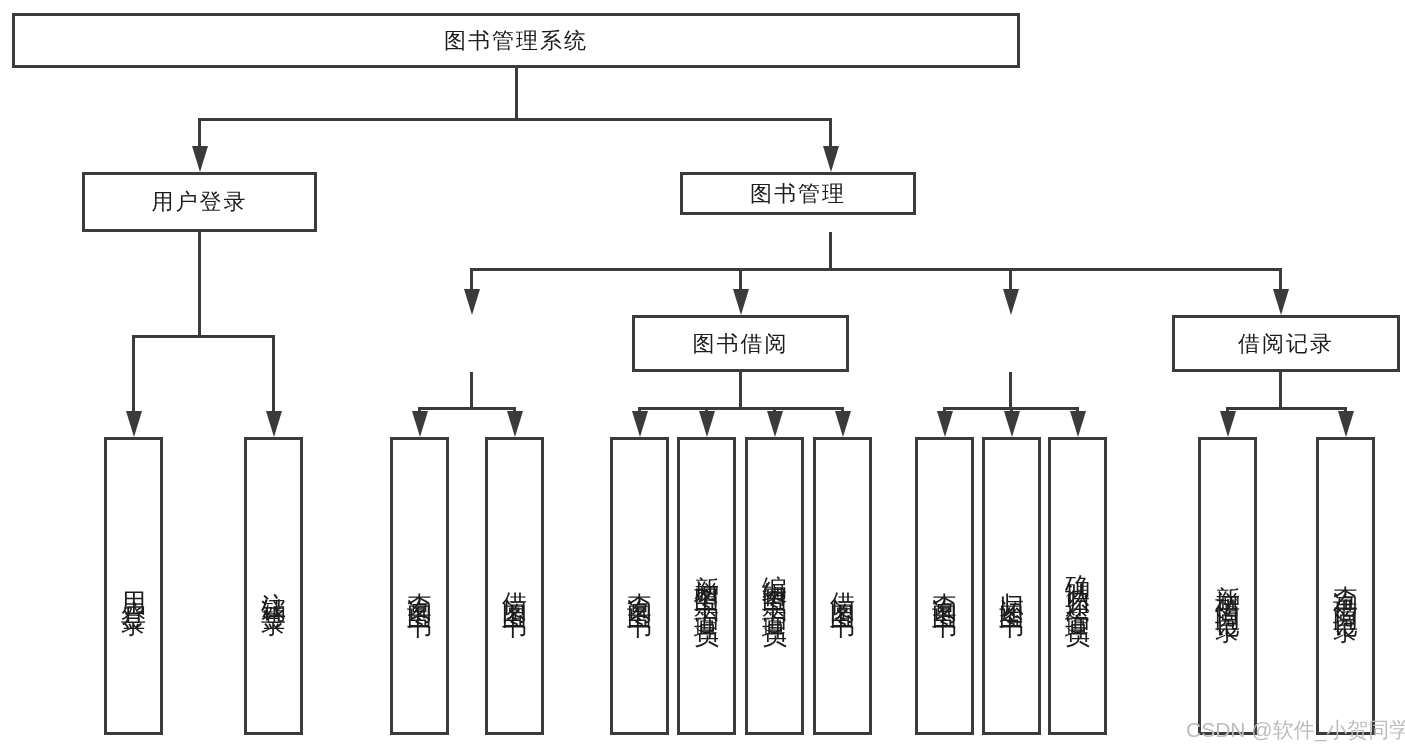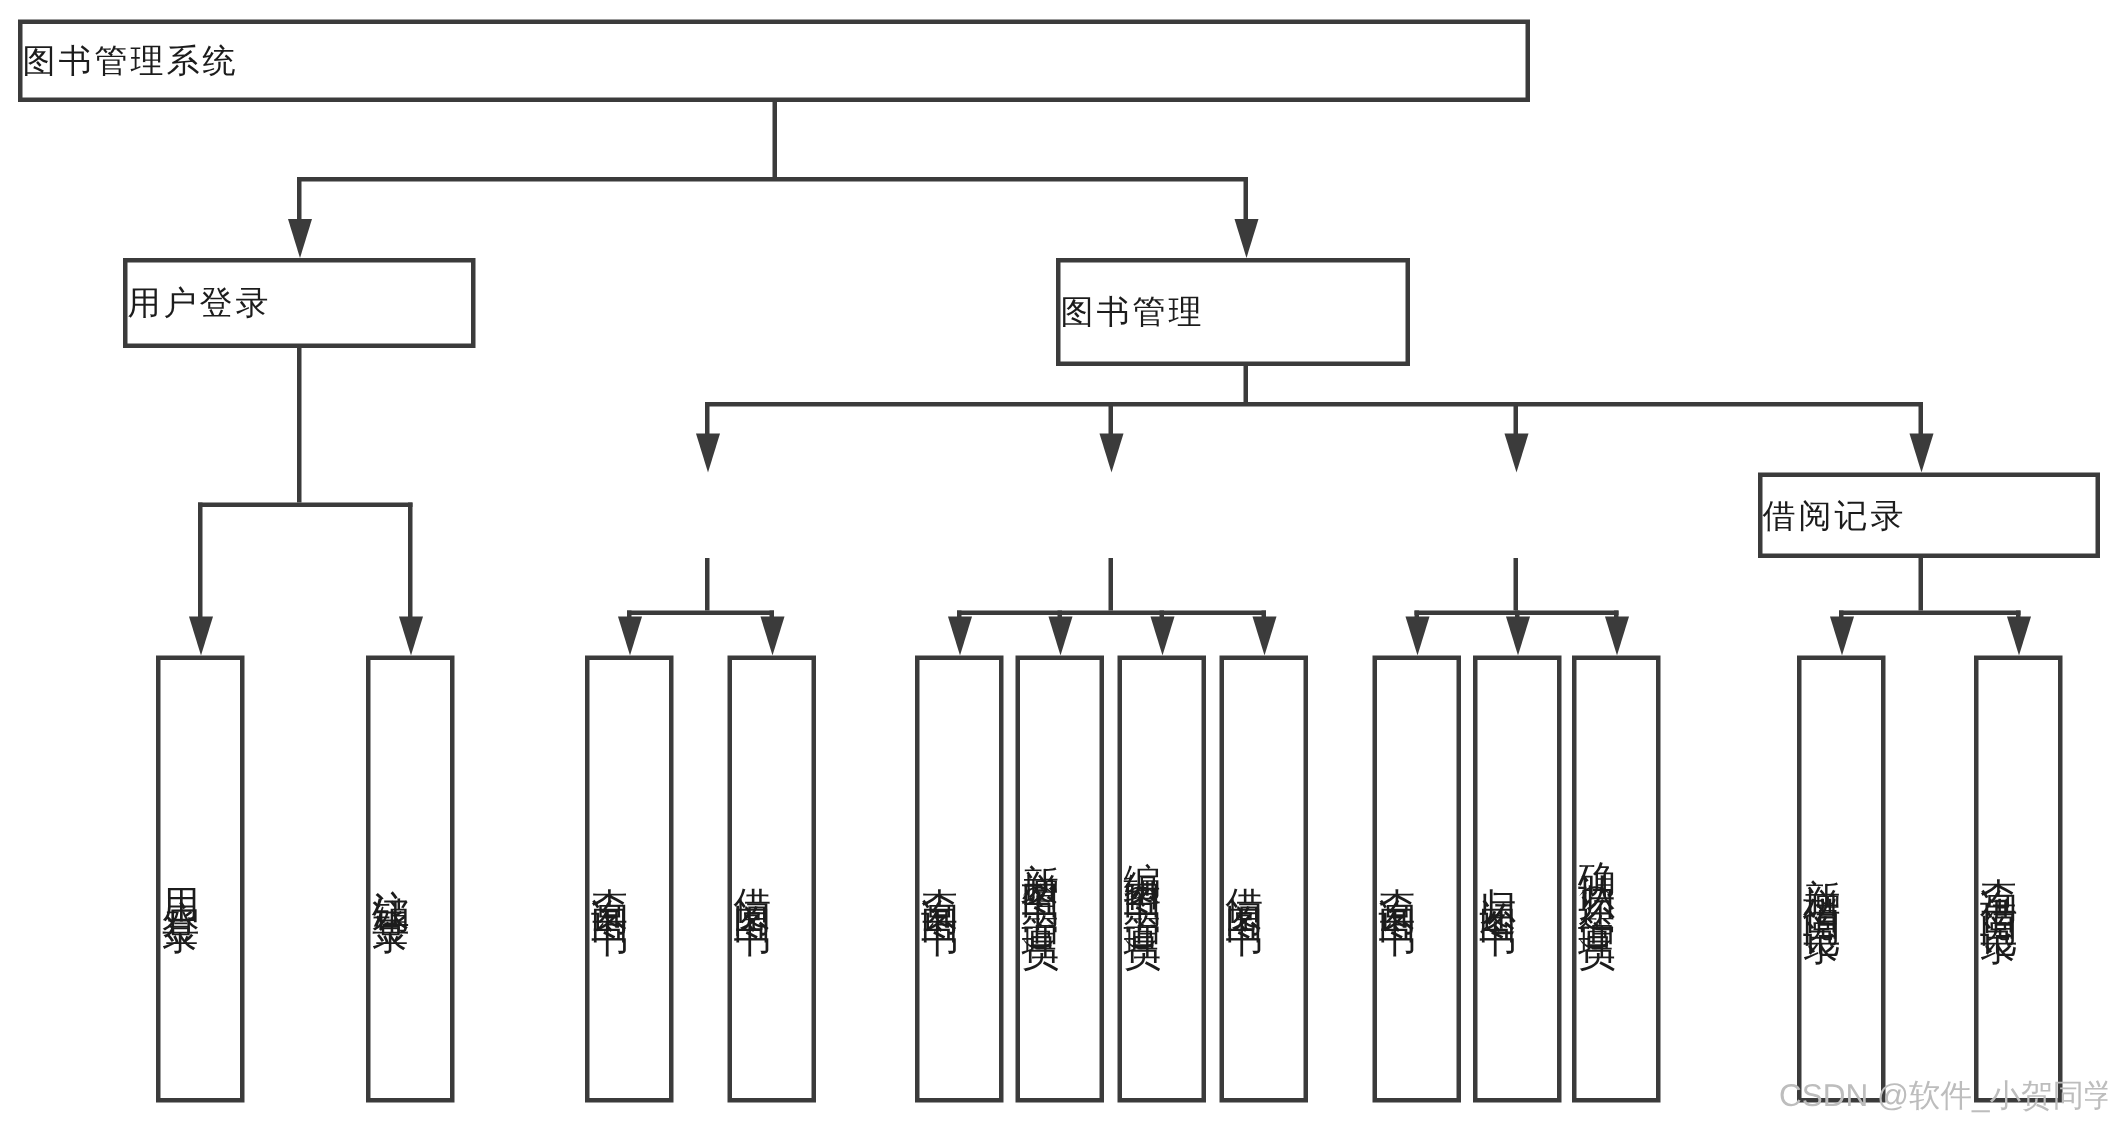--- a/index.html
+++ b/index.html
@@ -17,20 +17,21 @@
   }
   .stage { position: relative; width: 1405px; height: 747px; }
 
   
   .node {
     position: absolute;
     border: 3px solid var(--line);
     background: #fff;
     display: flex;
     align-items: center;
+    justify-content: center;
     color: var(--text);
   }
   .hbox .label {
     font-size: 22px;
     letter-spacing: 2px;
     white-space: nowrap;
   }
   .vbox .label {
     writing-mode: vertical-rl;
     font-size: 25px;
@@ -120,24 +121,27 @@
       <div class="arrow" style="left: 1337.5px; top: 411px;"></div>
     </div>
 
   <div class="node hbox" style="left:12px;top:13px;width:1008px;height:55px">
     <span class="label">图书管理系统</span>
   </div>
 
   <div class="node hbox" style="left:82px;top:172px;width:235px;height:60px">
     <span class="label">用户登录</span>
   </div>
-  <div class="node hbox" style="left:704px;top:172px;width:236px;height:72px">
+  <div class="node hbox" style="left:680px;top:172px;width:236px;height:43px">
     <span class="label">图书管理</span>
   </div>
 
+  <div class="node hbox" style="left:632px;top:315px;width:217px;height:57px">
+    <span class="label">图书借阅</span>
+  </div>
   <div class="node hbox" style="left:1172px;top:315px;width:228px;height:57px">
     <span class="label">借阅记录</span>
   </div>
 
   <div class="node vbox" style="left:104px;top:437px;width:59px;height:298px">
     <span class="label">用户登录</span>
   </div>
   <div class="node vbox" style="left:244px;top:437px;width:59px;height:298px">
     <span class="label">注销登录</span>
   </div>

